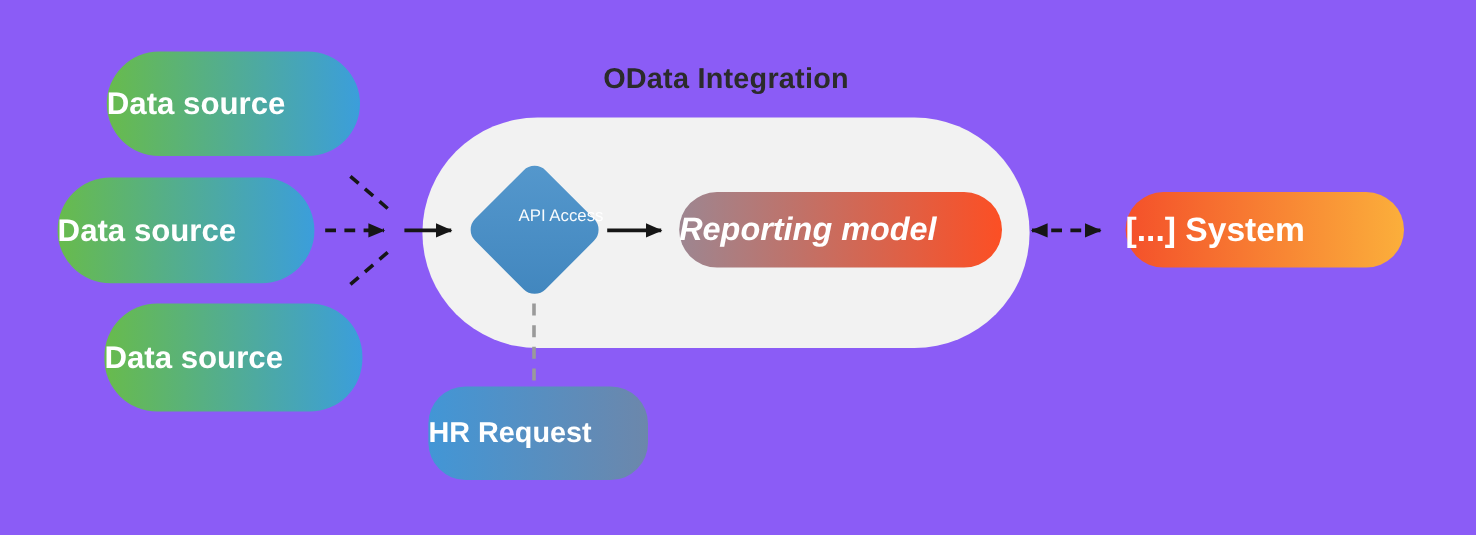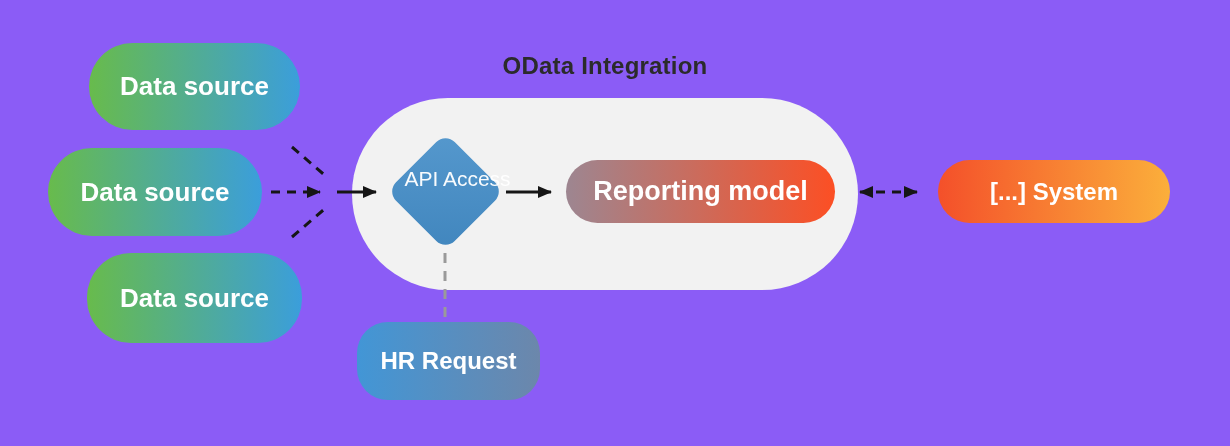--- a/index.html
+++ b/index.html
@@ -30,67 +30,68 @@
     font-size: 24px;
     font-weight: 700;
     color: #2b2b2b;
     letter-spacing: 0.2px;
   }
 
   .pill {
     position: absolute;
     display: flex;
     align-items: center;
-    justify-content: center;
+    justify-content: flex-start;
     color: #ffffff;
     font-weight: 700;
     text-align: center;
   }
 
   .ds-pill { font-size: 26px; border-radius: 44px; }
   .ds-1 { left: 89px;  top: 43px;  width: 211px; height: 87px; }
   .ds-2 { left: 48px;  top: 148px; width: 214px; height: 88px; }
   .ds-3 { left: 87px;  top: 253px; width: 215px; height: 90px; }
 
   .reporting-pill {
     left: 566px; top: 160px;
     width: 269px; height: 63px;
     border-radius: 32px;
     font-size: 27px;
+    font-style: italic;
   }
 
   .system-pill {
     left: 938px; top: 160px;
     width: 232px; height: 63px;
     border-radius: 32px;
-    font-size: 24px;
+    font-size: 28px;
   }
 
   .hr-pill {
     left: 357px; top: 322px;
     width: 183px; height: 78px;
     border-radius: 31px;
     font-size: 24px;
   }
 
   .diamond {
     position: absolute;
     left: 404px; top: 150px;
     width: 83px; height: 83px;
     border-radius: 13px;
     transform: rotate(45deg);
   }
 
   .diamond-label {
     position: absolute;
-    left: 399px; top: 168px;
+    left: 409px; top: 168px;
     width: 117px;
     text-align: center;
     color: rgba(255,255,255,0.96);
-    font-size: 21px;
+    font-size: 14px;
     font-weight: 400;
     line-height: 22px;
   }
 
   .arrow-layer {
     position: absolute;
     left: 0; top: 0;
     width: 1230px; height: 446px;
     pointer-events: none;
   }

